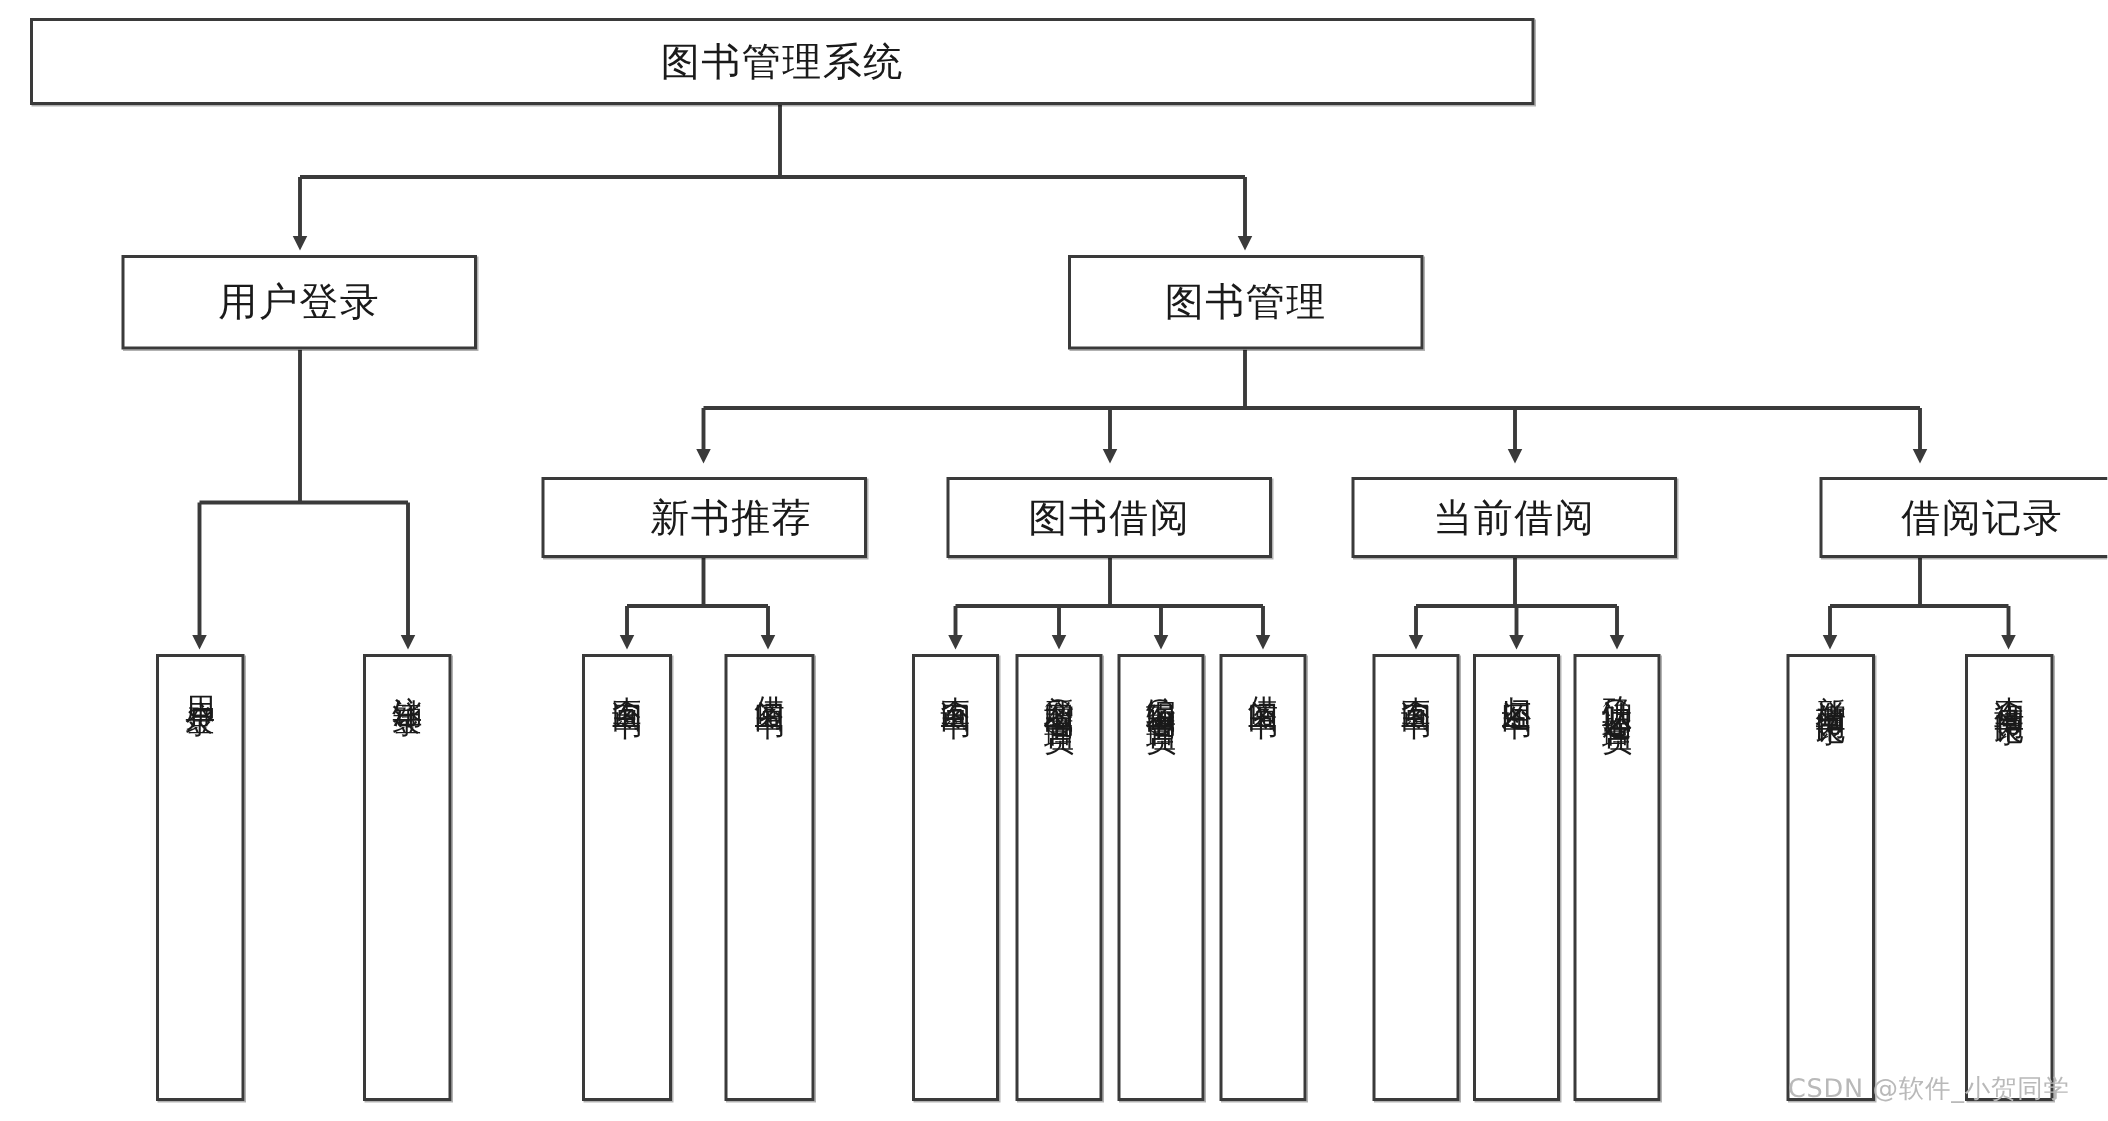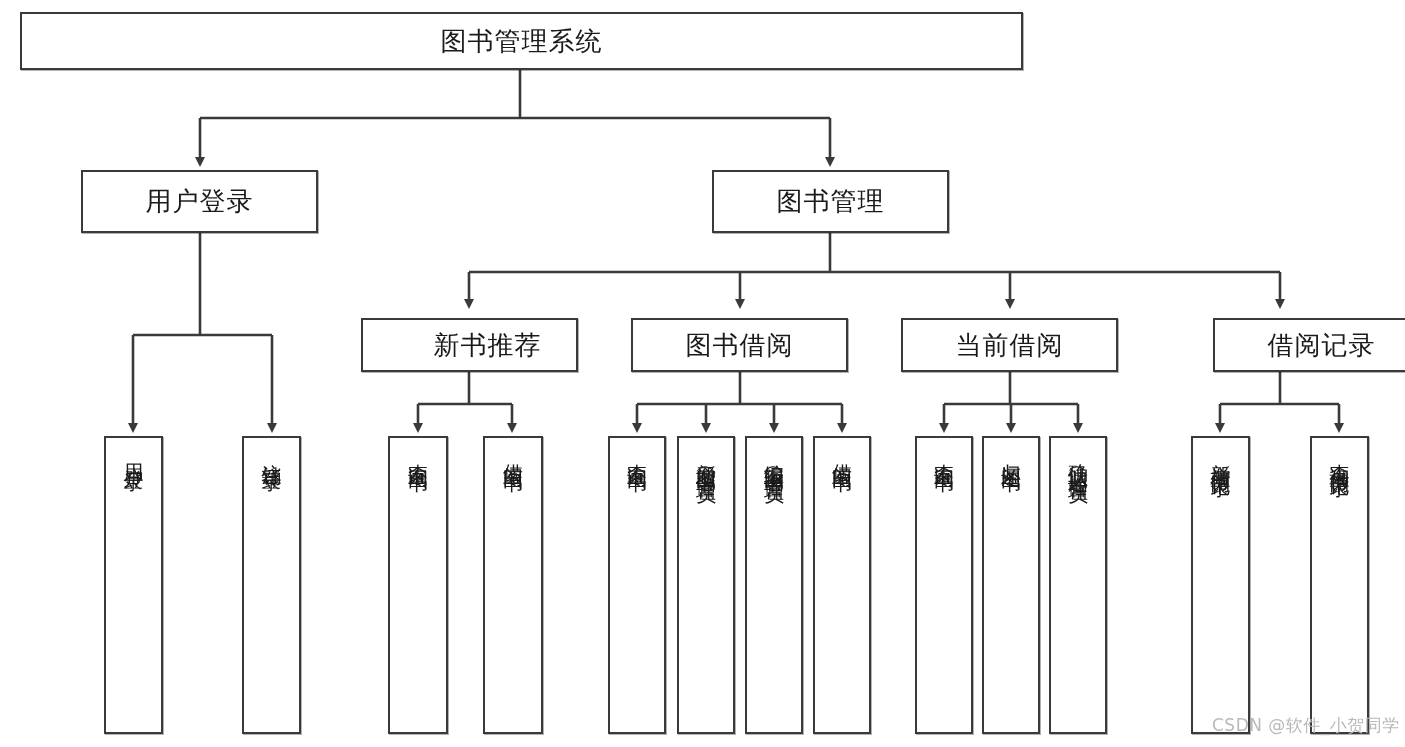--- a/index.html
+++ b/index.html
@@ -50,21 +50,20 @@
     letter-spacing: 3px;
     line-height: 1.05;
     white-space: nowrap;
   }
   .watermark {
     position: absolute;
     font-size: 17px;
     color: #b9b9b9;
     white-space: nowrap;
     letter-spacing: 0.5px;
-    margin-left: 20px;
   }
 </style>
 </head>
 <body>
 
 <div id="canvas">
 
   <svg class="wires" viewBox="0 0 1405 747">
     <defs>
       <marker id="arrow" markerWidth="11" markerHeight="11" refX="1" refY="5" orient="auto" markerUnits="userSpaceOnUse">

